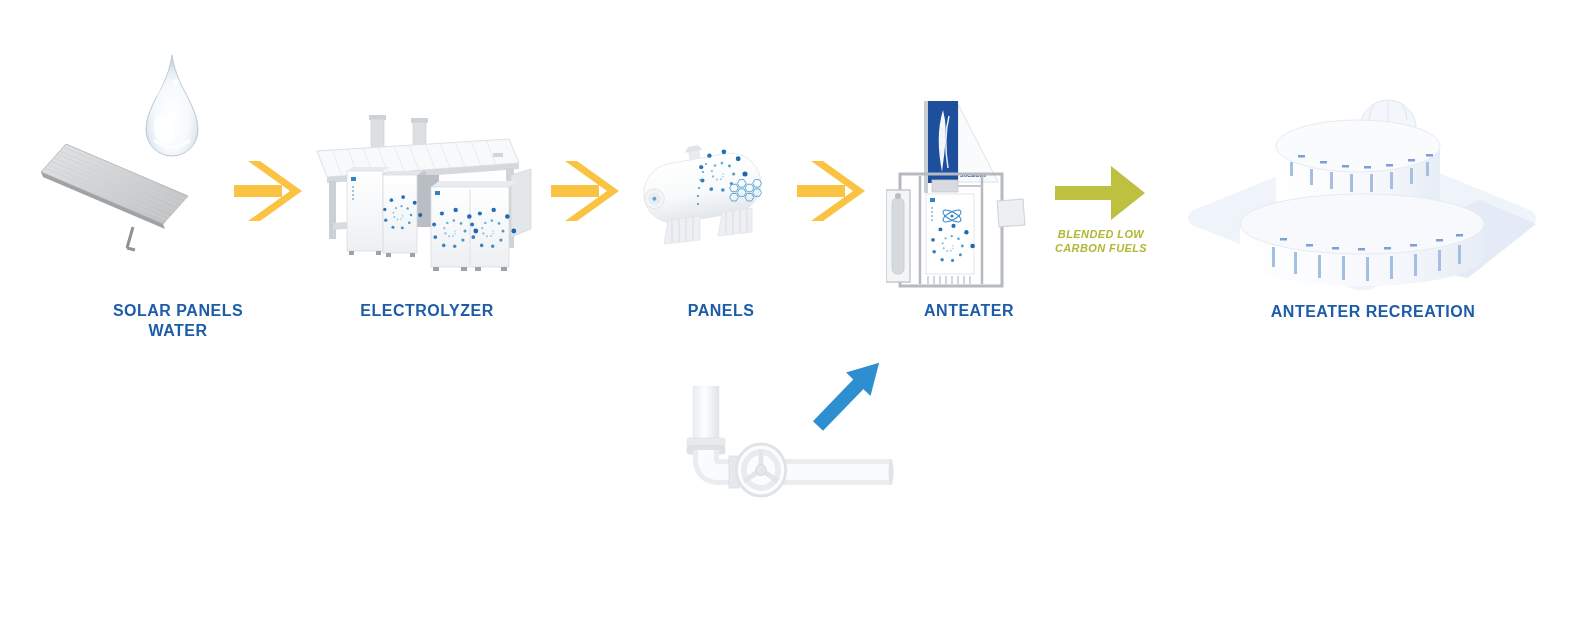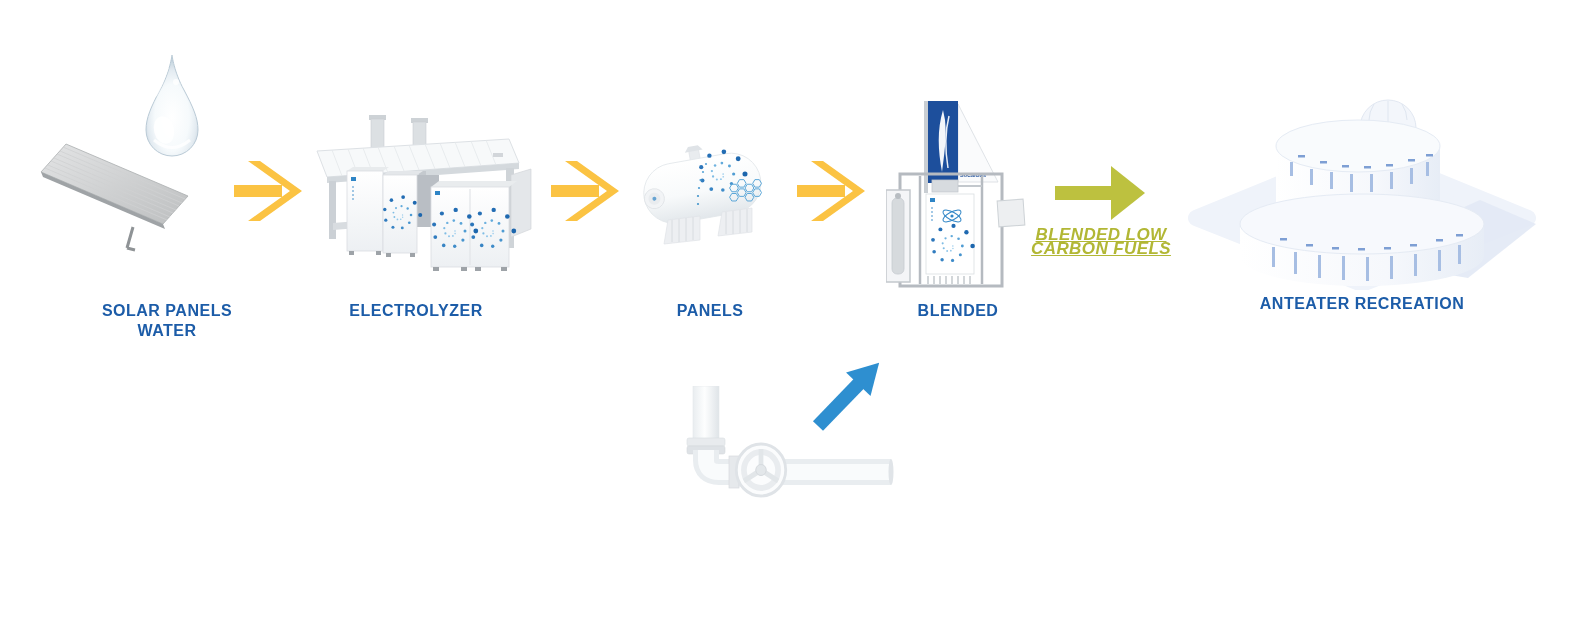--- a/index.html
+++ b/index.html
@@ -1,25 +1,25 @@
 <!DOCTYPE html>
 <html style="--label_blue: #1C5CA8; --arrow_yellow: #FBC343; --arrow_green: #BDC13F; --annotation_green: #B2B735; --arrow_blue: #2E8FD0; --banner_blue: #1D4F9C; --pattern_blue: #2F85C6;"><head>
 <meta charset="utf-8">
 <style>
   html,body{margin:0;padding:0;background:#fff;}
   .canvas{position:relative;width:1589px;height:618px;background:#fff;overflow:hidden;
           font-family:"Liberation Sans","DejaVu Sans",sans-serif;}
   .art{position:absolute;}
   .step-label{position:absolute;transform:translateX(-50%);text-align:center;font-weight:bold;
               font-size:16px;line-height:20px;letter-spacing:.5px;white-space:nowrap;
-              color:var(--label_blue,#1C5CA8);}
+              color:var(--label_blue,#1C5CA8);margin-left:11px;}
   .step-label span{display:block;}
   .flow-note{position:absolute;transform:translateX(-50%);text-align:center;font-weight:bold;
-             font-style:italic;font-size:17px;line-height:13.5px;letter-spacing:.4px;
-             white-space:nowrap;color:var(--annotation_green,#B2B735);text-decoration:underline;}
+             font-style:italic;font-size:11px;line-height:13.5px;letter-spacing:.4px;
+             white-space:nowrap;color:var(--annotation_green,#B2B735);}
   .flow-note span{display:block;}
   .c-yellow{fill:var(--arrow_yellow,#FBC343);}
   .c-green{fill:var(--arrow_green,#BDC13F);}
   .c-blue{fill:var(--arrow_blue,#2E8FD0);}
   .c-banner{fill:var(--banner_blue,#1D4F9C);}
 </style>
 </head>
 <body>
 
 <div class="canvas">
@@ -348,24 +348,24 @@
 
   <div class="step-label" style="left:416px;top:301px">
     <span>ELECTROLYZER</span>
   </div>
 
   <div class="step-label" style="left:710px;top:301px">
     <span>PANELS</span>
   </div>
 
   <div class="step-label" style="left:958px;top:301px">
-    <span>BLENDED</span>
-  </div>
-
-  <div class="step-label" style="left:1362px;top:294px">
+    <span>ANTEATER</span>
+  </div>
+
+  <div class="step-label" style="left:1362px;top:302px">
     <span>ANTEATER RECREATION</span>
   </div>
 
   <div class="flow-note" style="left:1101px;top:228px">
     <span>BLENDED LOW</span>
     <span>CARBON FUELS</span>
   </div>
 
 
 </div>

